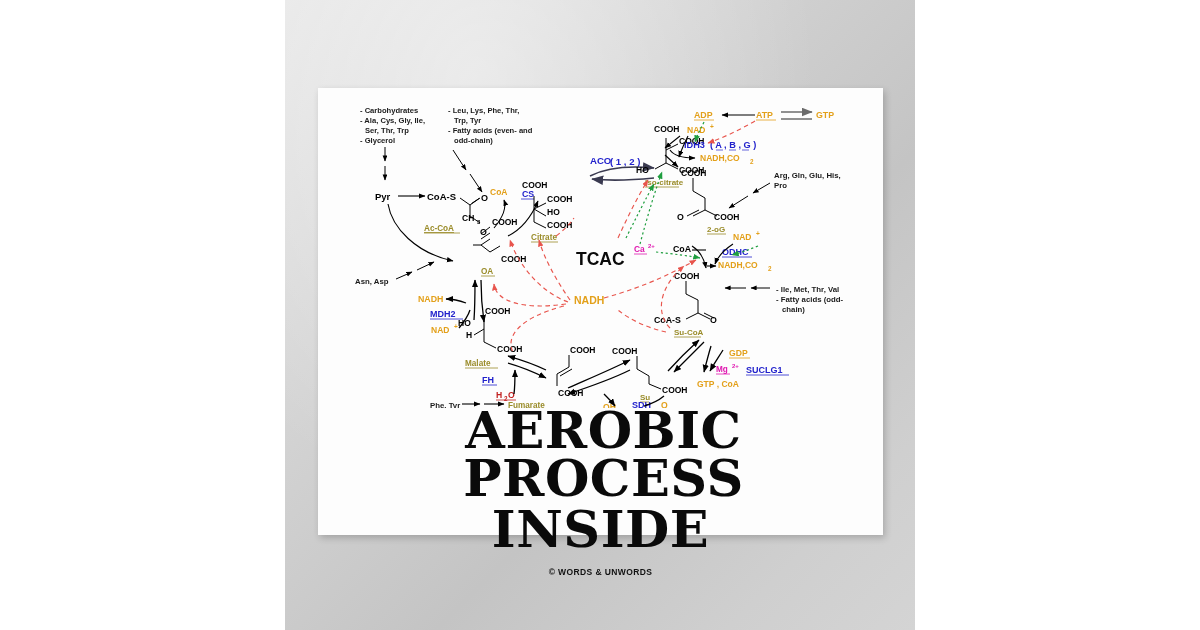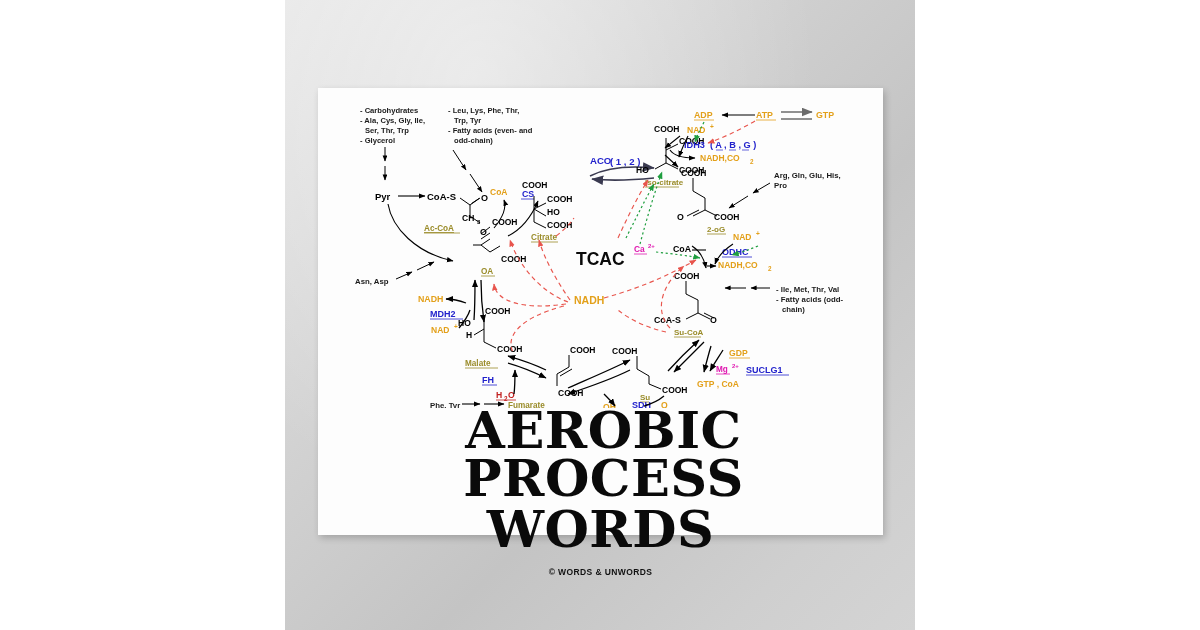--- a/index.html
+++ b/index.html
@@ -418,20 +418,20 @@
             <path d="M440,158 C430,162 422,165 414,167" marker-end="url(#ahg)"></path>
 
             <path d="M308,150 C318,130 328,110 336,96" marker-end="url(#ahg)"></path>
           </g>
 
         </svg>
       </div>
 
       <div class="title-block">
         <div class="title-line l1">AEROBIC PROCESS</div>
-        <div class="title-line l2">WORDS</div>
+        <div class="title-line l2">INSIDE</div>
         <div class="credit">© WORDS &amp; UNWORDS</div>
       </div>
 
     </div>
   </div>
 
 </div>
 
 </body></html>

